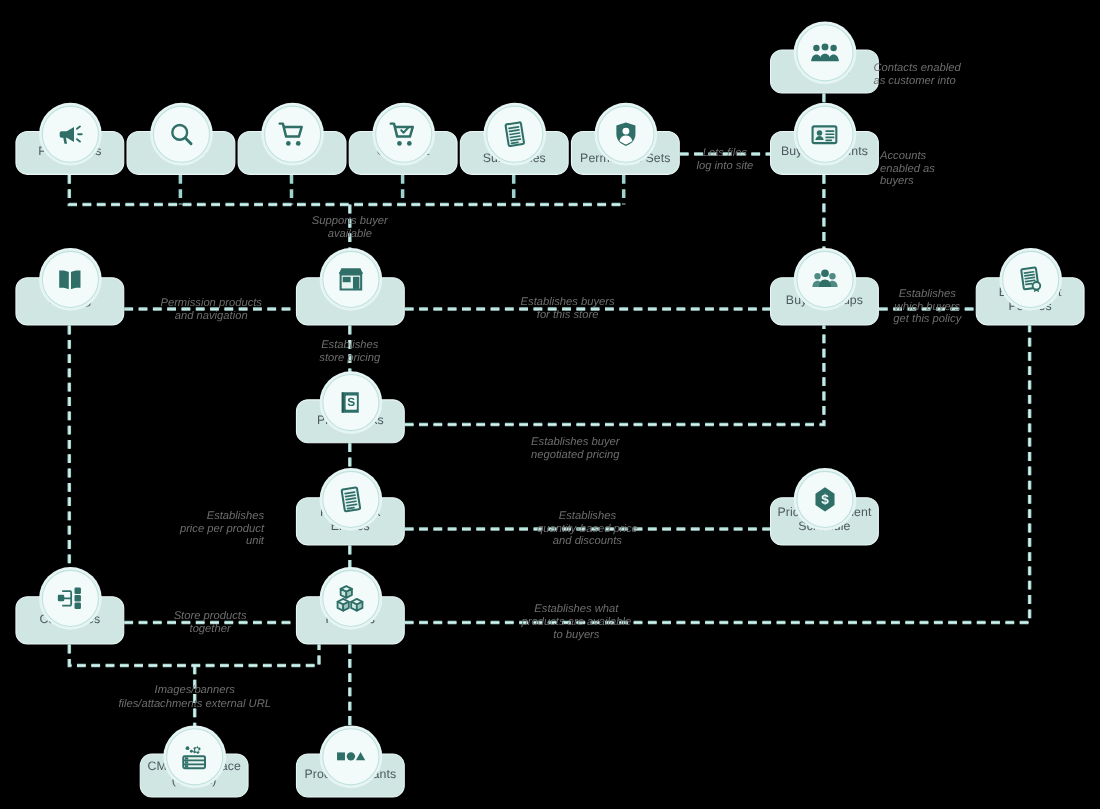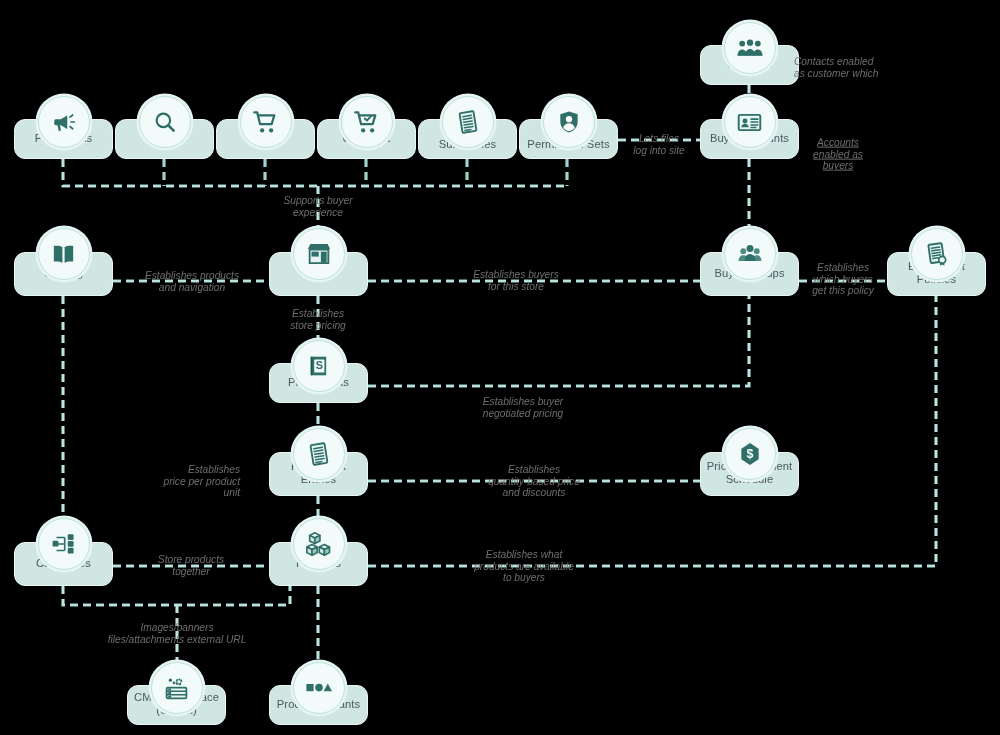--- a/index.html
+++ b/index.html
@@ -472,29 +472,29 @@
     <div class="node-icon">
       <svg width="30" height="30" viewBox="0 0 30 24" fill="none">
         <rect x="2.4" y="8" width="7.2" height="7.2" fill="#2f6f68"></rect>
         <circle cx="15" cy="11.6" r="3.8" fill="#2f6f68"></circle>
         <path d="M23.8 7.6l4.2 7.6h-8.4z" fill="#2f6f68"></path>
       </svg>
     </div>
   </div>
 
   <div class="edge-label" style="left:318px;top:207px;width:130px;">Supports buyer
-experience</div>
+available</div>
   <div class="edge-label" style="left:659px;top:145px;width:86px;">Lets files
 log into site</div>
   <div class="edge-label" style="left:847px;top:68px;width:106px;text-align:left;">Contacts enabled
-as customer which</div>
-  <div class="edge-label" style="left:838px;top:154px;width:76px;text-align:center;text-decoration:underline;">Accounts
+as customer into</div>
+  <div class="edge-label" style="left:838px;top:154px;width:76px;text-align:left;">Accounts
 enabled as
 buyers</div>
-  <div class="edge-label" style="left:192px;top:282px;width:130px;">Establishes products
+  <div class="edge-label" style="left:192px;top:282px;width:130px;">Permission products
 and navigation</div>
   <div class="edge-label" style="left:516px;top:281px;width:120px;">Establishes buyers
 for this store</div>
   <div class="edge-label" style="left:843px;top:279px;width:88px;">Establishes
 which buyers
 get this policy</div>
   <div class="edge-label" style="left:318px;top:320px;width:100px;">Establishes
 store pricing</div>
   <div class="edge-label" style="left:523px;top:392px;width:124px;margin-top:16px;">Establishes buyer
 negotiated pricing</div>

